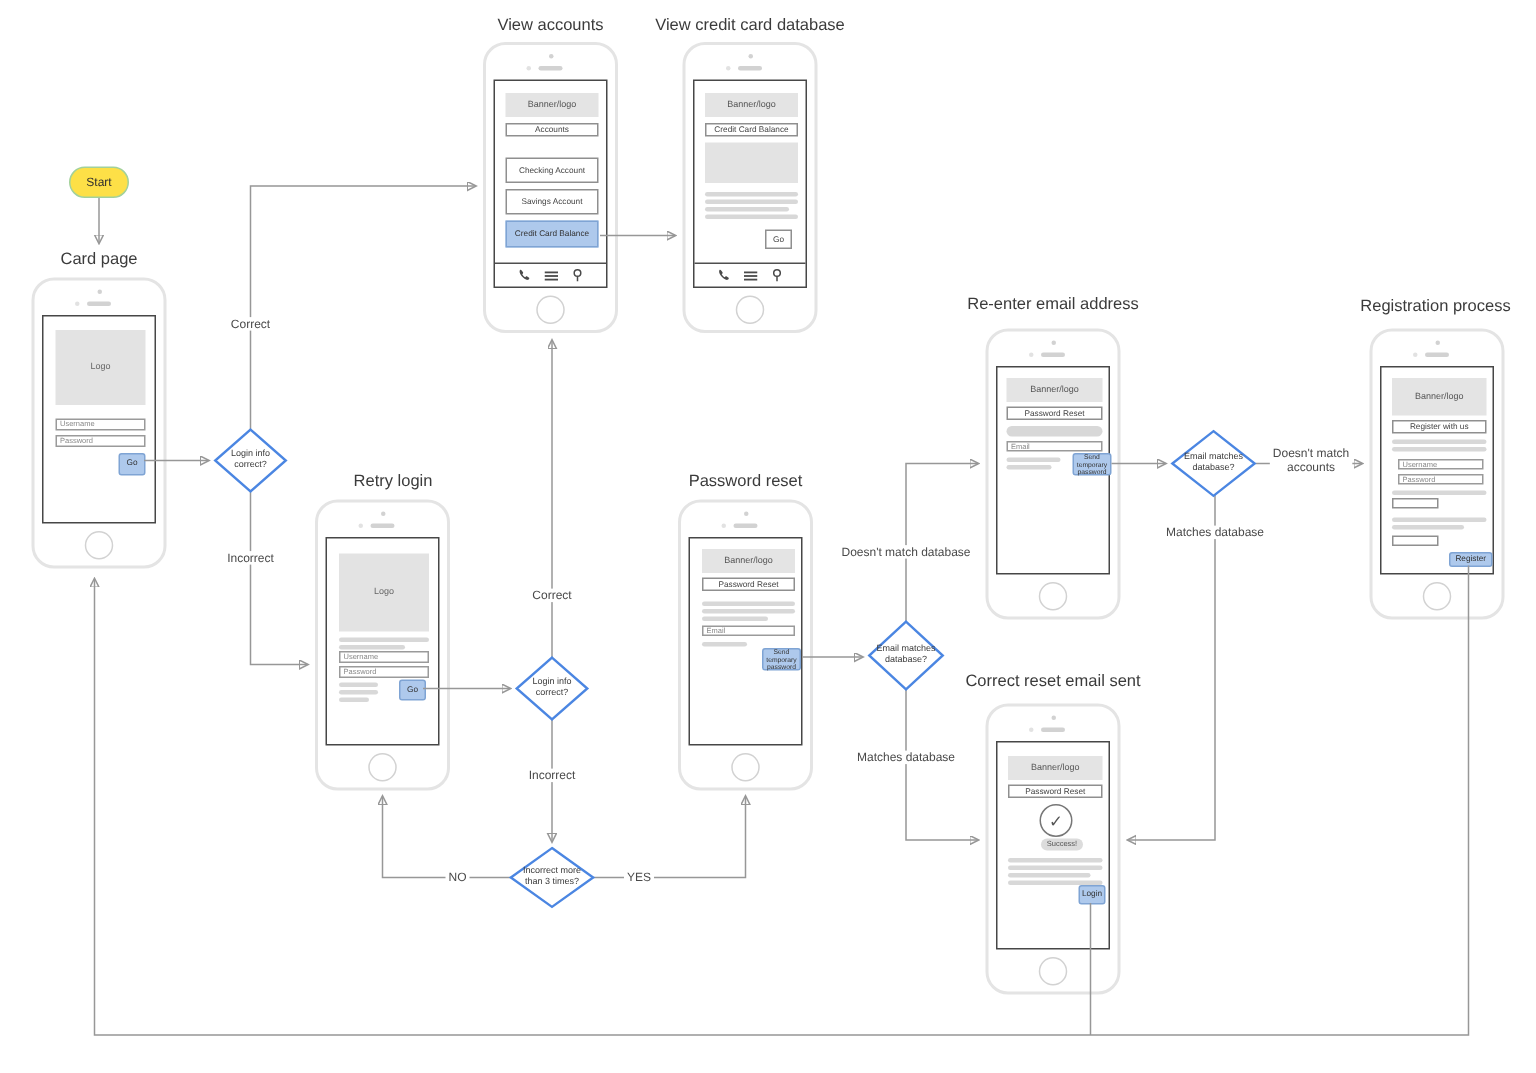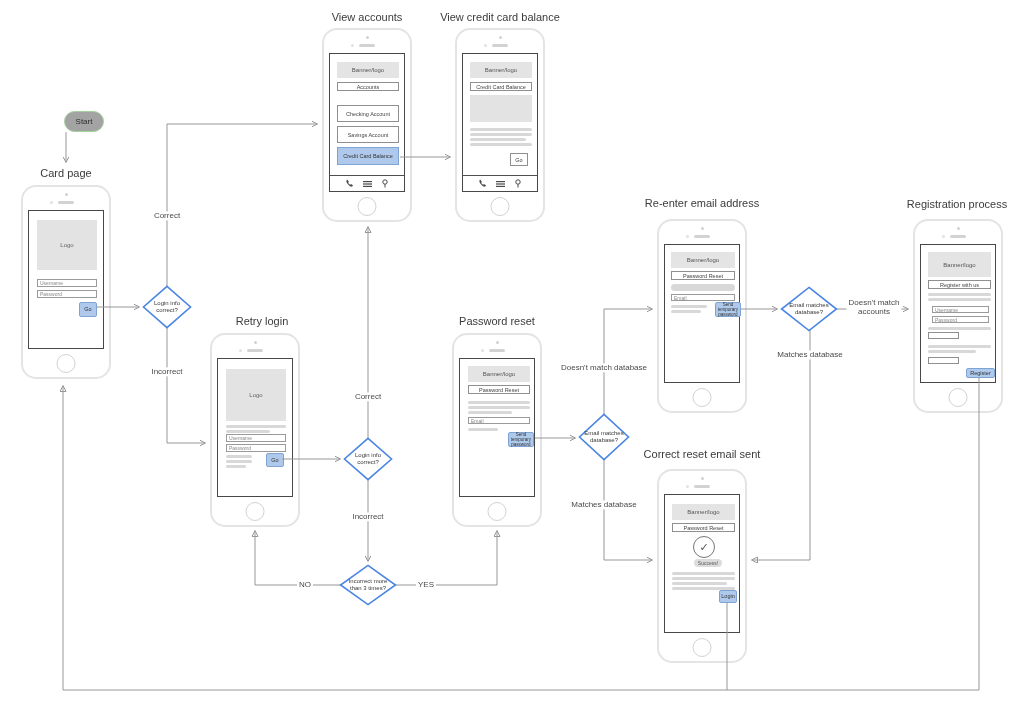--- a/index.html
+++ b/index.html
@@ -45,21 +45,21 @@
        display:flex;align-items:center;justify-content:center;gap:9px;}
   .navbar svg{display:block;}
   .checkwrap{position:absolute;border:1px solid #777;border-radius:50%;display:flex;
        align-items:center;justify-content:center;font-size:11px;color:#555;box-sizing:border-box;}
   .successpill{position:absolute;background:#dcdcdc;border-radius:4px;display:flex;
        align-items:center;justify-content:center;font-size:5px;color:#555;}
 
   
   .ptitle{position:absolute;transform:translateX(-50%);font-size:11px;color:#3b3b3b;
        white-space:nowrap;z-index:2;}
-  .start{position:absolute;left:64px;top:111px;width:40px;height:21px;background:#a3a3a3;
+  .start{position:absolute;left:46px;top:111px;width:40px;height:21px;background:#fde047;
        border:1px solid #a2d19b;border-radius:10.5px;display:flex;align-items:center;
        justify-content:center;font-size:8px;color:#2e2e2e;box-sizing:border-box;z-index:2;}
   .diamond{position:absolute;z-index:4;}
   .diamond svg{position:absolute;left:0;top:0;width:100%;height:100%;overflow:visible;}
   .diamond polygon{fill:#fff;stroke:#4b86e2;stroke-width:1.6;vector-effect:non-scaling-stroke;}
   .dlabel{position:absolute;left:0;top:0;right:0;bottom:0;display:flex;align-items:center;
        justify-content:center;text-align:center;font-size:6px;line-height:1.2;color:#3a3a3a;
        padding:0 5px;}
   .elabel{position:absolute;transform:translate(-50%,-50%);background:#fff;padding:0 2px;
        font-size:8px;color:#4a4a4a;white-space:nowrap;text-align:center;z-index:5;line-height:1.15;}
@@ -90,21 +90,21 @@
   <path d="M810,330 V560 H752" marker-end="url(#ah)"></path>
   <path d="M400,157 H450" marker-end="url(#ah)"></path>
   <path d="M727,602 V690"></path>
   <path d="M979,377 V690 H63 V386" marker-end="url(#ah)"></path>
 </svg>
 
 <div class="start">Start</div>
 
 <div class="ptitle" style="left:66px;top:167px">Card page</div>
 <div class="ptitle" style="left:367px;top:11px">View accounts</div>
-<div class="ptitle" style="left:500px;top:11px">View credit card balance</div>
+<div class="ptitle" style="left:500px;top:11px">View credit card database</div>
 <div class="ptitle" style="left:262px;top:315px">Retry login</div>
 <div class="ptitle" style="left:497px;top:315px">Password reset</div>
 <div class="ptitle" style="left:702px;top:197px">Re-enter email address</div>
 <div class="ptitle" style="left:957px;top:198px">Registration process</div>
 <div class="ptitle" style="left:702px;top:448px">Correct reset email sent</div>
 
 <div class="diamond" style="left:143px;top:286px;width:48px;height:42px">
   <svg viewBox="0 0 100 100" preserveAspectRatio="none">
       <polygon points="50,1 99,50 50,99 1,50"></polygon>
     </svg>

